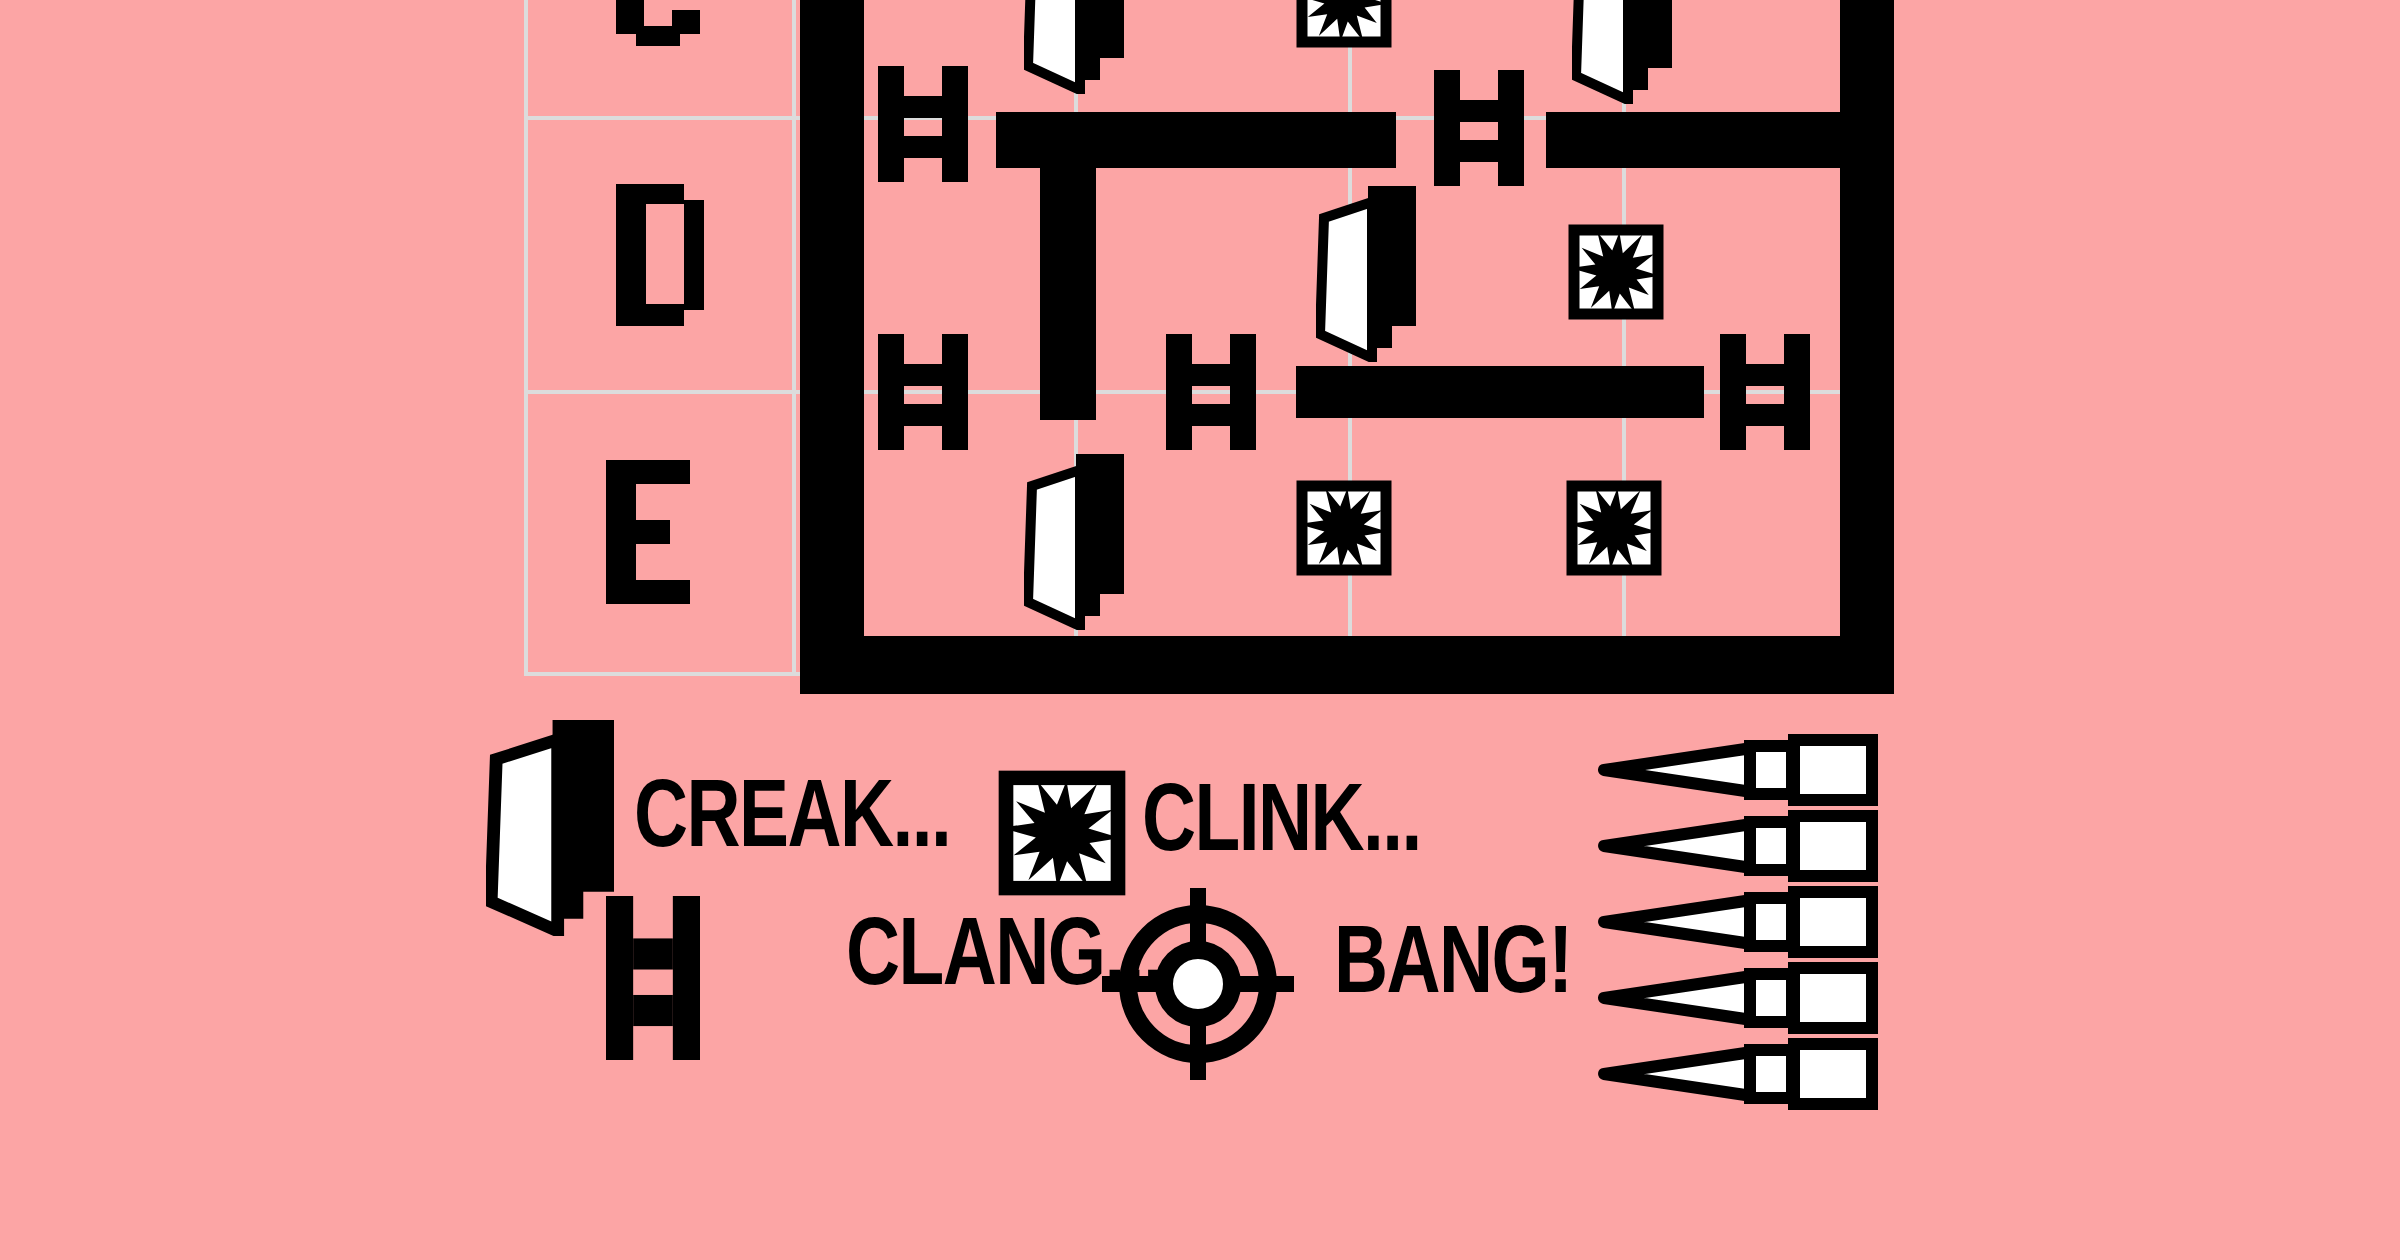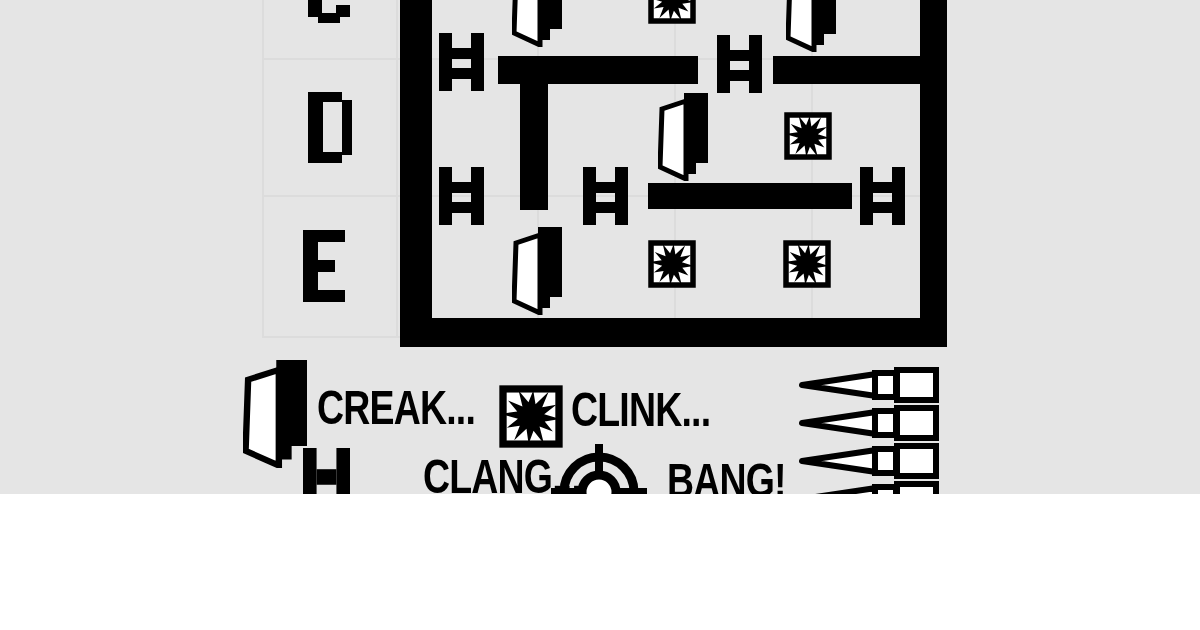--- a/index.html
+++ b/index.html
@@ -1,19 +1,19 @@
 <!DOCTYPE html>
 <html><head>
 <meta charset="utf-8">
 <style>
   html,body{margin:0;padding:0;}
   #screen{
     position:relative;
-    width:1200px;height:494px;
-    background:#e5e5e5;
+    width:1200px;height:630px;
+    background:#fca5a5;
     overflow:hidden;
     font-family:"Liberation Sans", sans-serif;
   }
   .gridline{position:absolute;background:#dcdcdc;}
   .wall{position:absolute;background:#000;}
   .map-item{position:absolute;}
   .map-item svg{display:block;width:100%;height:100%;}
   .letter{position:absolute;}
   .legend-icon{position:absolute;}
   .legend-icon svg{display:block;width:100%;height:100%;}

